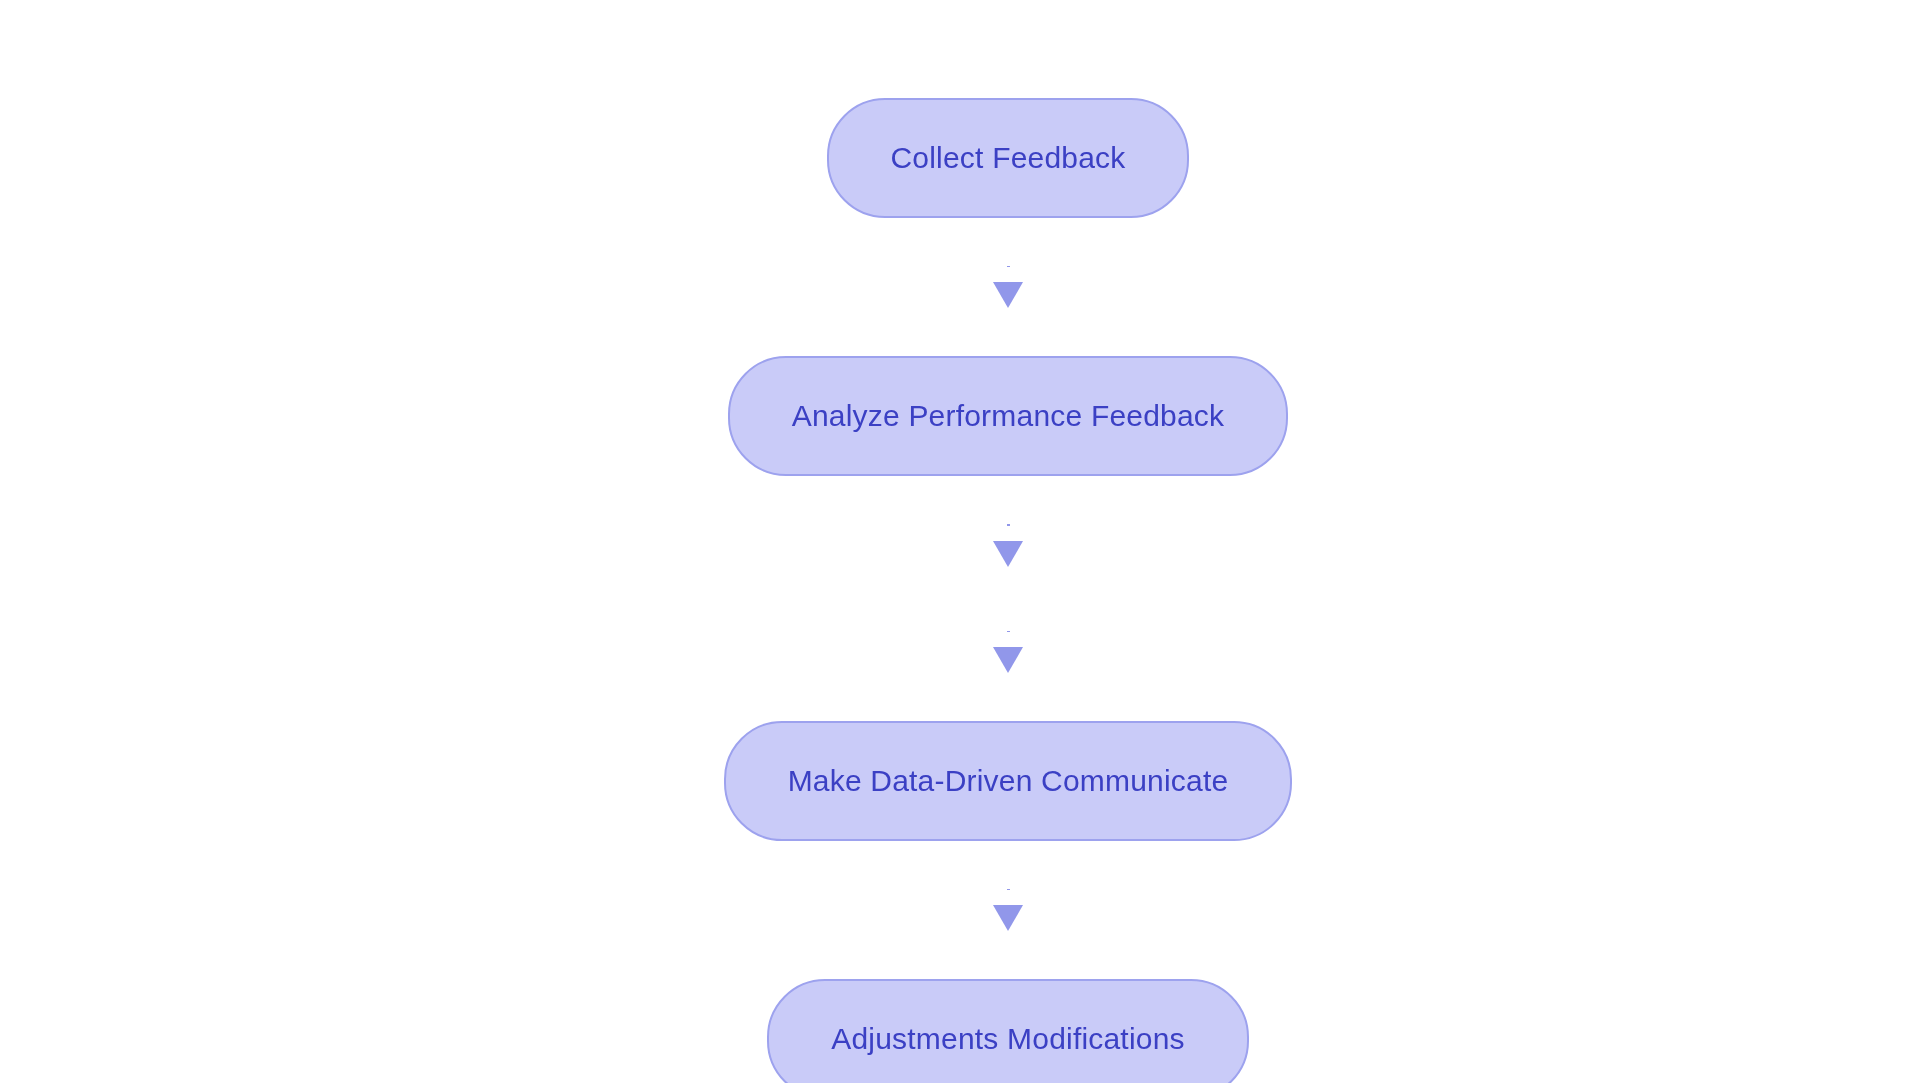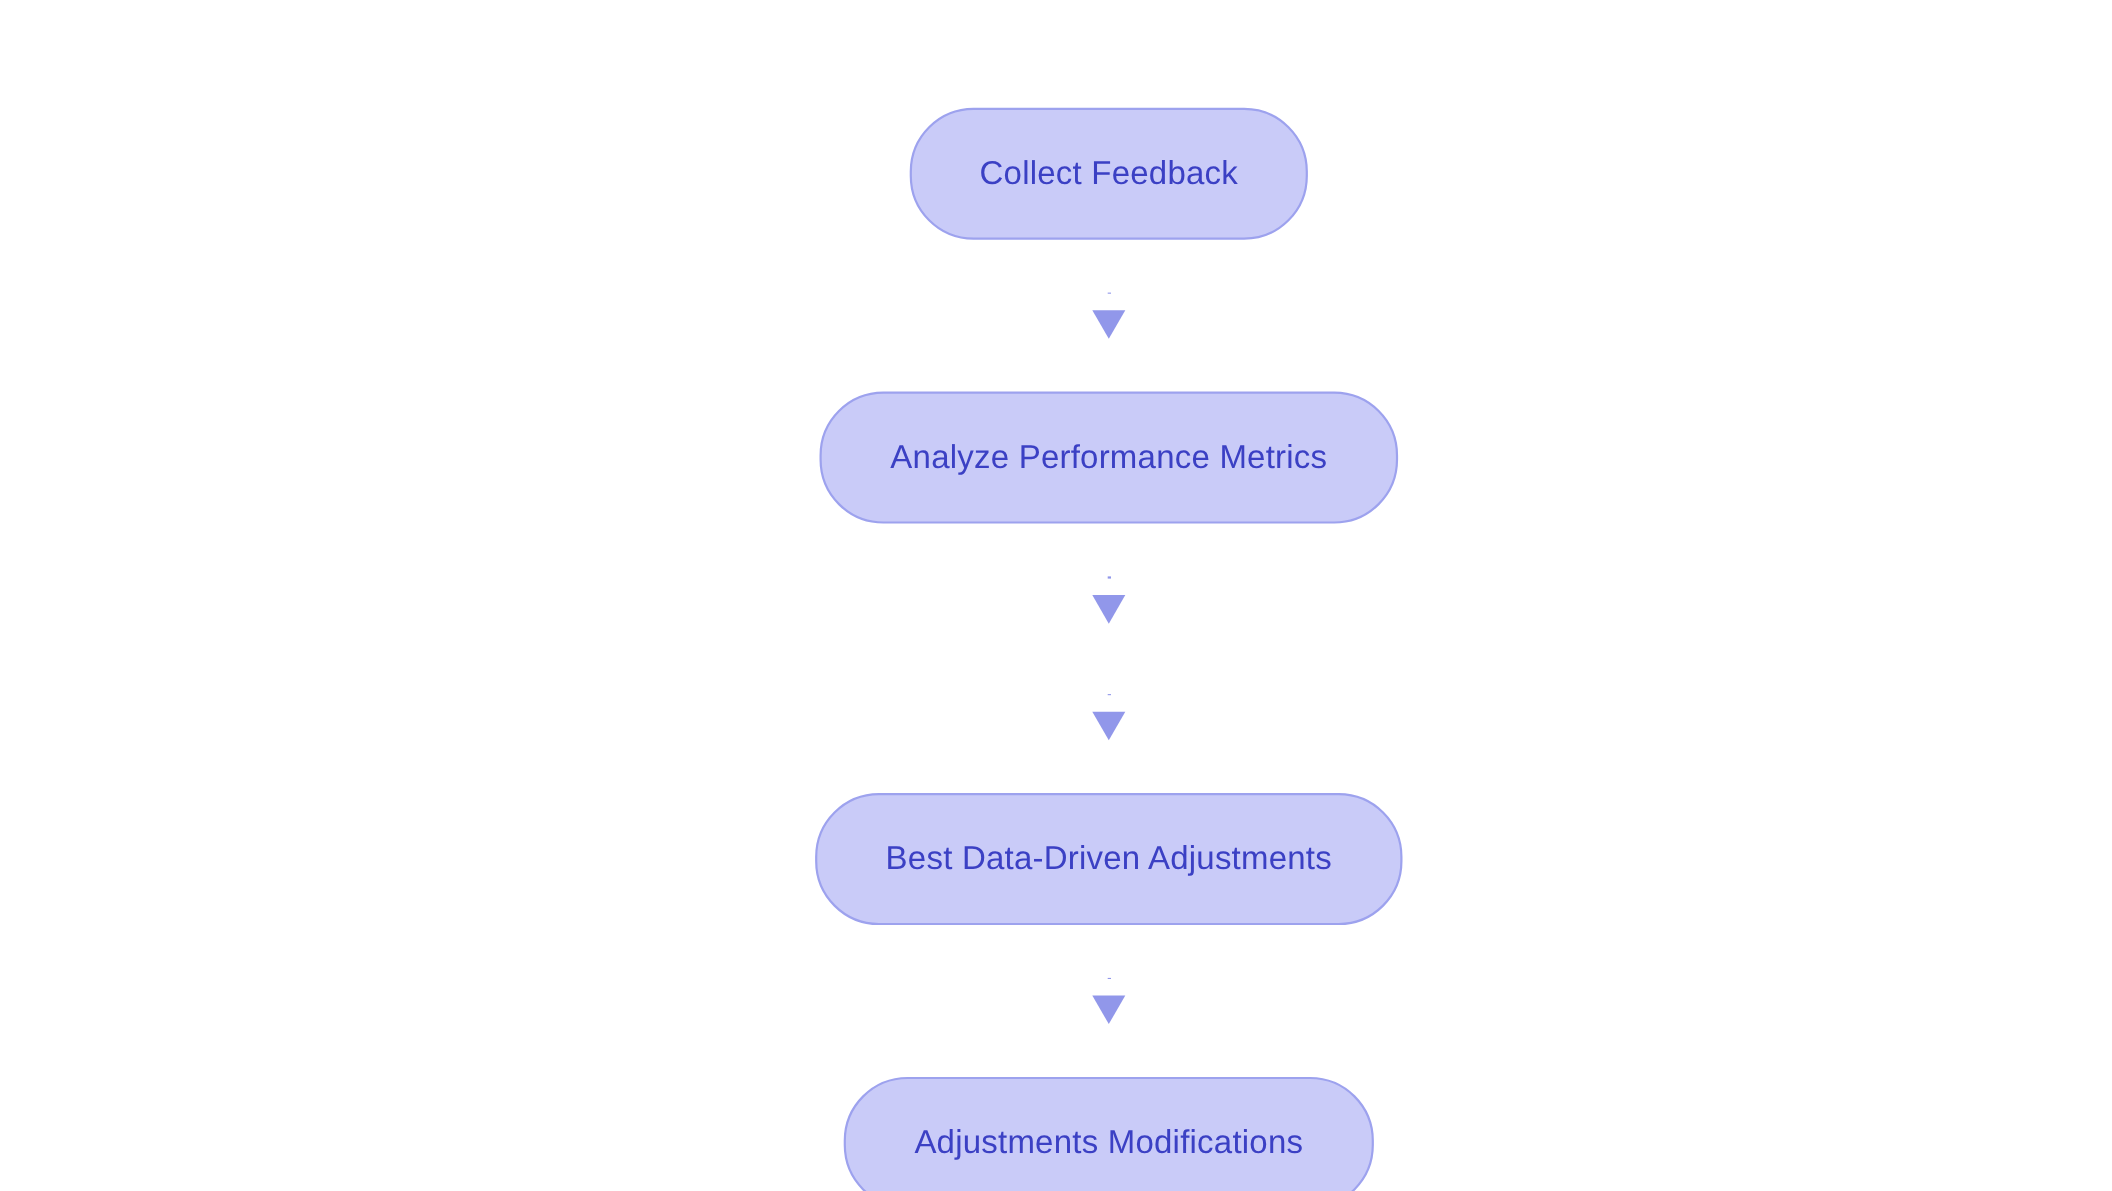--- a/index.html
+++ b/index.html
@@ -72,36 +72,36 @@
     <div class="node">
       <span>Collect Feedback</span>
     </div>
 
     <div class="connector">
       <div class="shaft"></div>
       <div class="head"></div>
     </div>
 
     <div class="node">
-      <span>Analyze Performance Metrics</span>
+      <span>Analyze Performance Feedback</span>
     </div>
 
     <div class="connector">
       <div class="shaft"></div>
       <div class="head"></div>
     </div>
 
 
     <div class="connector">
       <div class="shaft"></div>
       <div class="head"></div>
     </div>
 
     <div class="node">
-      <span>Best Data-Driven Adjustments</span>
+      <span>Make Data-Driven Communicate</span>
     </div>
 
     <div class="connector">
       <div class="shaft"></div>
       <div class="head"></div>
     </div>
 
     <div class="node">
       <span>Adjustments Modifications</span>
     </div>

